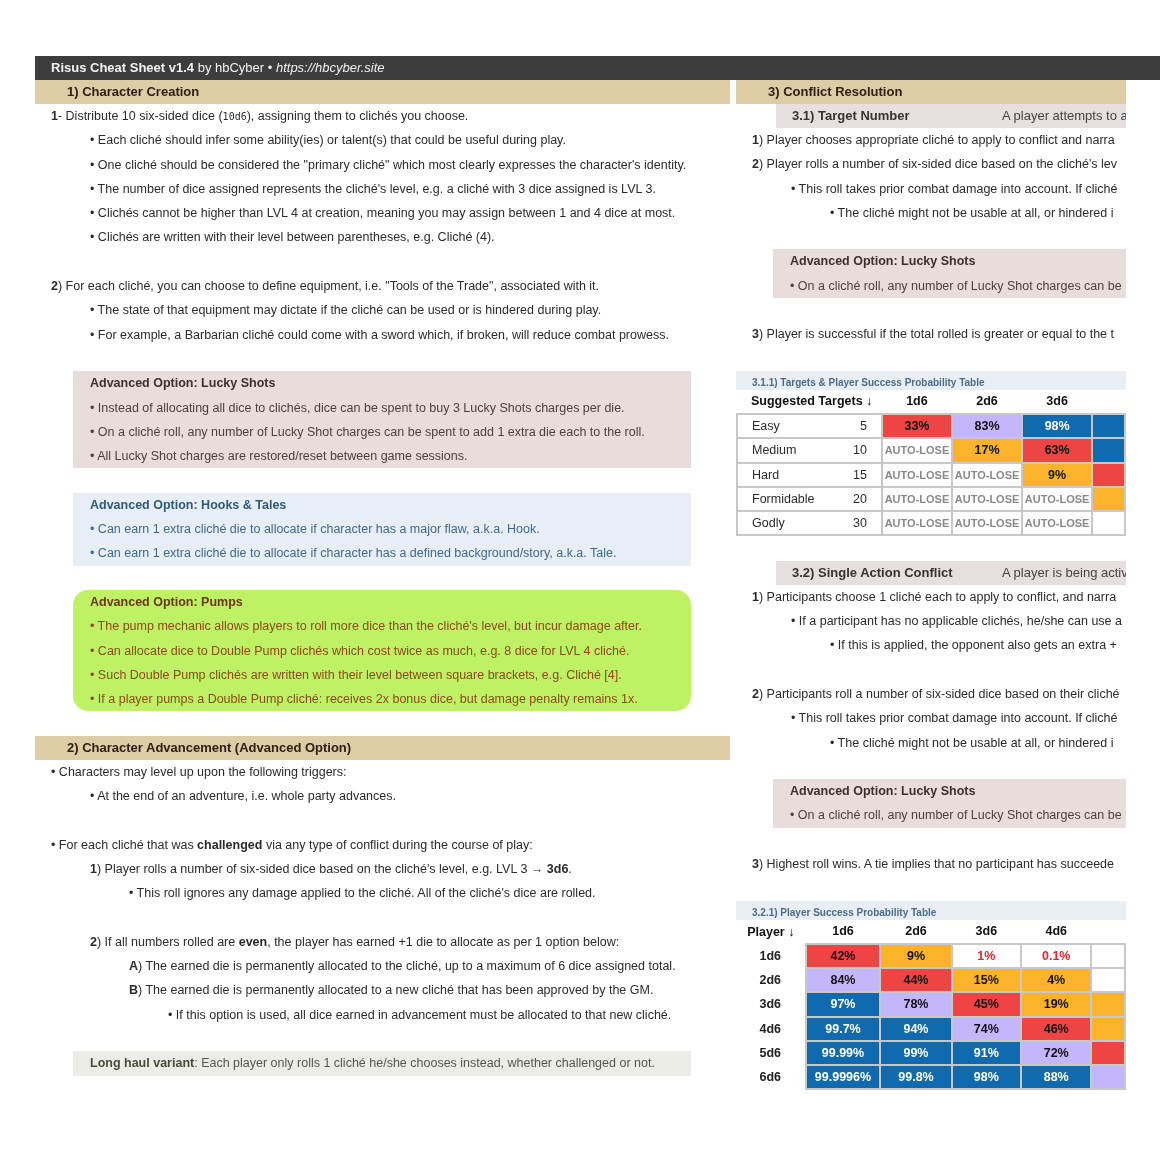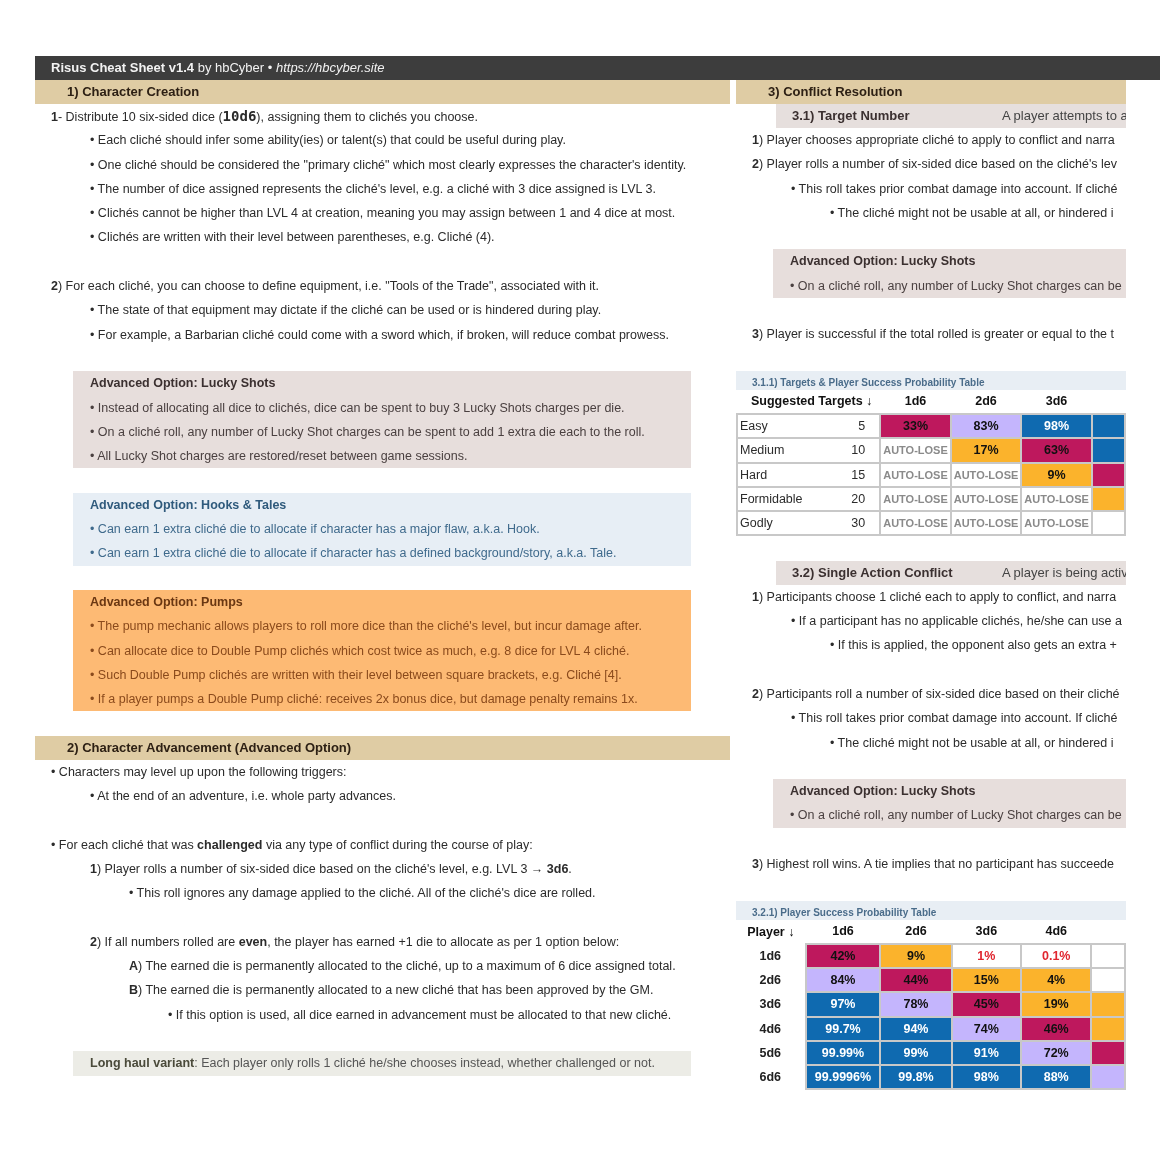--- a/index.html
+++ b/index.html
@@ -20,43 +20,43 @@
   .sub-head .sh-desc { color: #444; }
   .tbl-head { height: 19px; line-height: 24px; background: #e8eef4; padding-left: 16px; font-weight: bold; color: #4a6c8a; font-size: 10px; white-space: nowrap; }
 
   .line { height: 24.3px; line-height: 24.3px; white-space: nowrap; }
   .i0 { padding-left: 16px; }
   .i1 { padding-left: 55px; }
   .i2 { padding-left: 94px; }
   .i3 { padding-left: 133px; }
   .gap { height: 24.3px; }
   .b { font-weight: bold; }
-  .mono { font-family: "DejaVu Sans Mono", monospace; font-weight: bold; font-size: 14px; }
+  .mono { font-family: "DejaVu Sans Mono", monospace; font-weight: normal; font-size: 10px; }
 
   .box { margin-left: 38px; width: 618px; padding: 0 0 0 17px; }
   .box .line { height: 24.3px; }
   .box-luck { background: #e7dedc; color: #4a4040; }
   .box-luck .bh { color: #3b3030; font-weight: bold; }
   .box-hooks { background: #e7eef5; color: #3f6a8c; }
   .box-hooks .bh { color: #2f5a7c; font-weight: bold; }
-  .box-pumps { background: #fdba74; color: #8a4a1c; }
+  .box-pumps { background: #bef264; color: #8a4a1c; border-radius: 15px; }
   .box-pumps .bh { color: #6a3712; font-weight: bold; }
   .box-long { background: #ecece6; color: #555; }
   .box-long .bh { color: #4a4a3a; font-weight: bold; }
   .col-right .box { margin-left: 37px; width: 360px; }
 
   table.prob { border-collapse: collapse; font-size: 12.5px; }
   table.prob th { font-weight: bold; height: 24px; text-align: center; color: #111; }
   table.prob td { height: 24.3px; border: 2px solid #c8c8c8; text-align: center; font-weight: bold; }
-  table.t1 td.lbl { text-align: left; padding-left: 2px; font-weight: normal; width: 110px; border-right: none; }
+  table.t1 td.lbl { text-align: left; padding-left: 14px; font-weight: normal; width: 110px; border-right: none; }
   table.t1 td.num { text-align: right; padding-right: 14px; font-weight: normal; width: 44px; border-left: none; }
   table.t1 td.v { width: 78px; }
   table.t2 td.rl { border: none; font-weight: bold; text-align: center; width: 76px; color: #222; }
   table.t2 td.v { width: 78px; }
-  .c-y { background: #be185d; color: #111; }
+  .c-y { background: #ef4444; color: #111; }
   .c-o { background: #fbb32c; color: #111; }
   .c-l { background: #c4b5fd; color: #111; }
   .c-d { background: #0f6ab0; color: #ffffff; }
   .c-w { background: #ffffff; color: #111; }
   .c-r { background: #ffffff; color: #e0262f; }
   .c-a { background: #ffffff; color: #8a8a8a; font-size: 11px; }
 </style>
 </head>
 <body>
 

